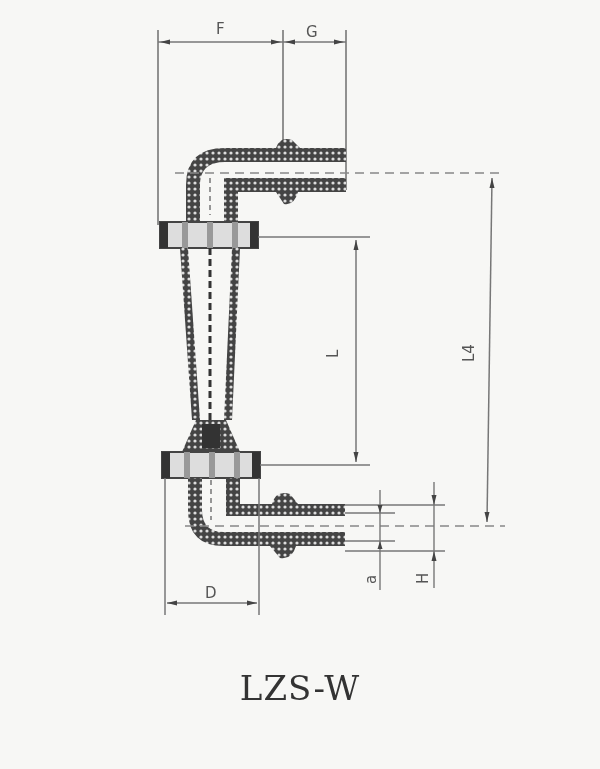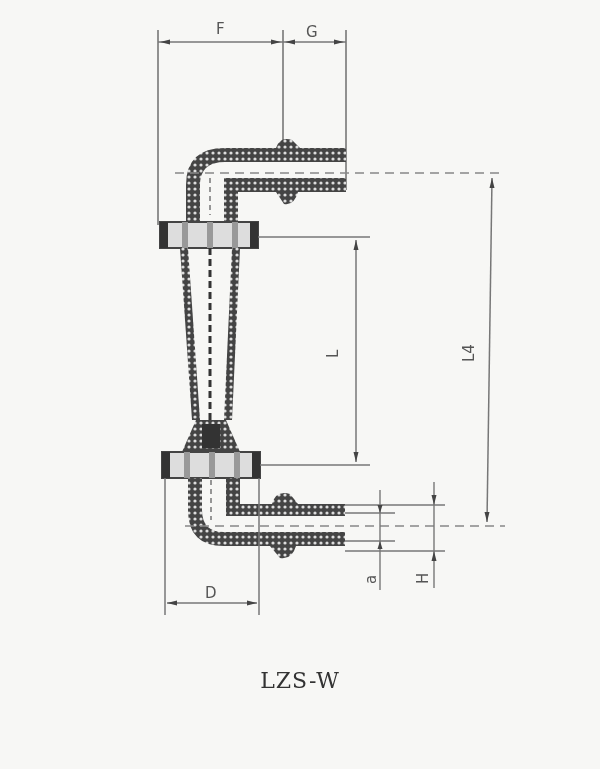--- a/index.html
+++ b/index.html
@@ -1,20 +1,20 @@
 <!DOCTYPE html>
 <html><head>
 <meta charset="utf-8">
 <style>
   html,body{margin:0;padding:0;}
   body{width:600px;height:769px;background:#f7f7f5;position:relative;overflow:hidden;}
   #canvas{position:absolute;left:0;top:0;width:600px;height:769px;}
   .dim-label{font-family:"DejaVu Sans",sans-serif;font-size:15px;fill:#555;}
   .caption{position:absolute;left:0;width:600px;top:668px;text-align:center;
-    font-family:"DejaVu Serif",serif;font-size:22px;color:#333;letter-spacing:1px;}
+    font-family:"DejaVu Serif",serif;font-size:34px;color:#333;letter-spacing:1px;}
 </style>
 </head>
 <body>
 
 <svg id="canvas" viewBox="0 0 600 769" xmlns="http://www.w3.org/2000/svg">
   <defs>
     <pattern id="hatch" width="6" height="6" patternUnits="userSpaceOnUse">
       <rect width="6" height="6" fill="#444"></rect>
       <circle cx="3" cy="3" r="1.6" fill="#ddd"></circle>
     </pattern>

